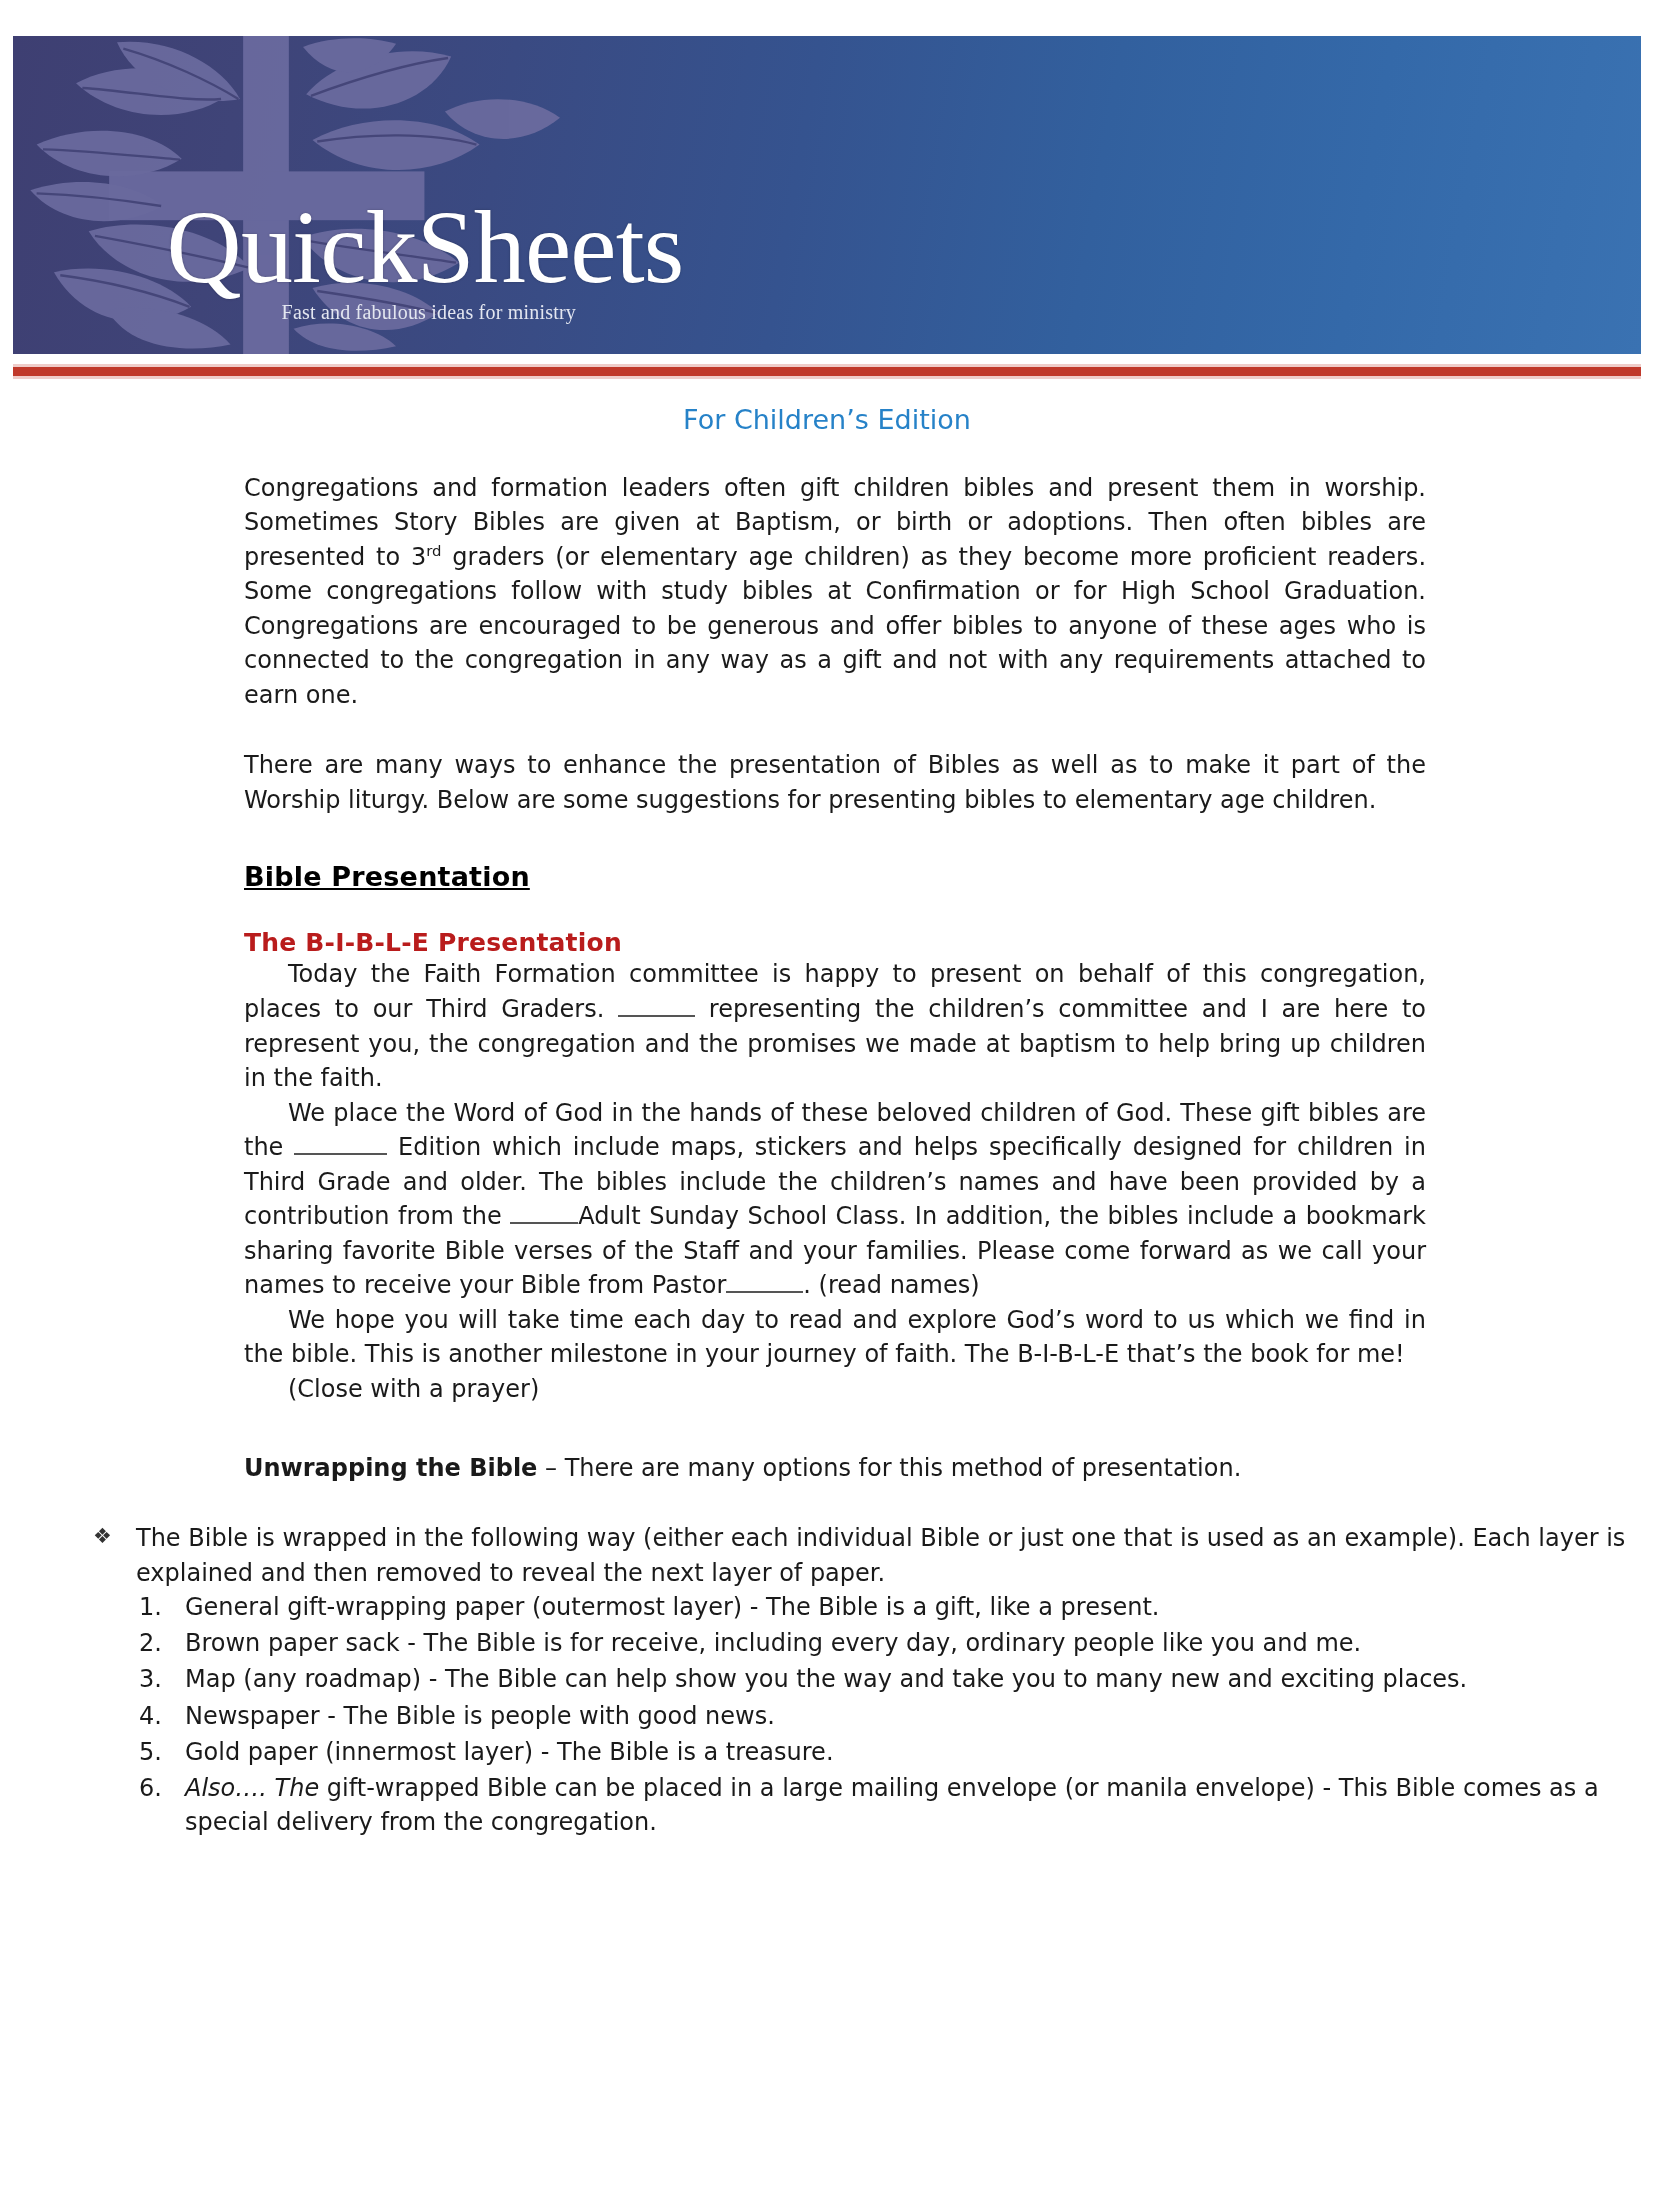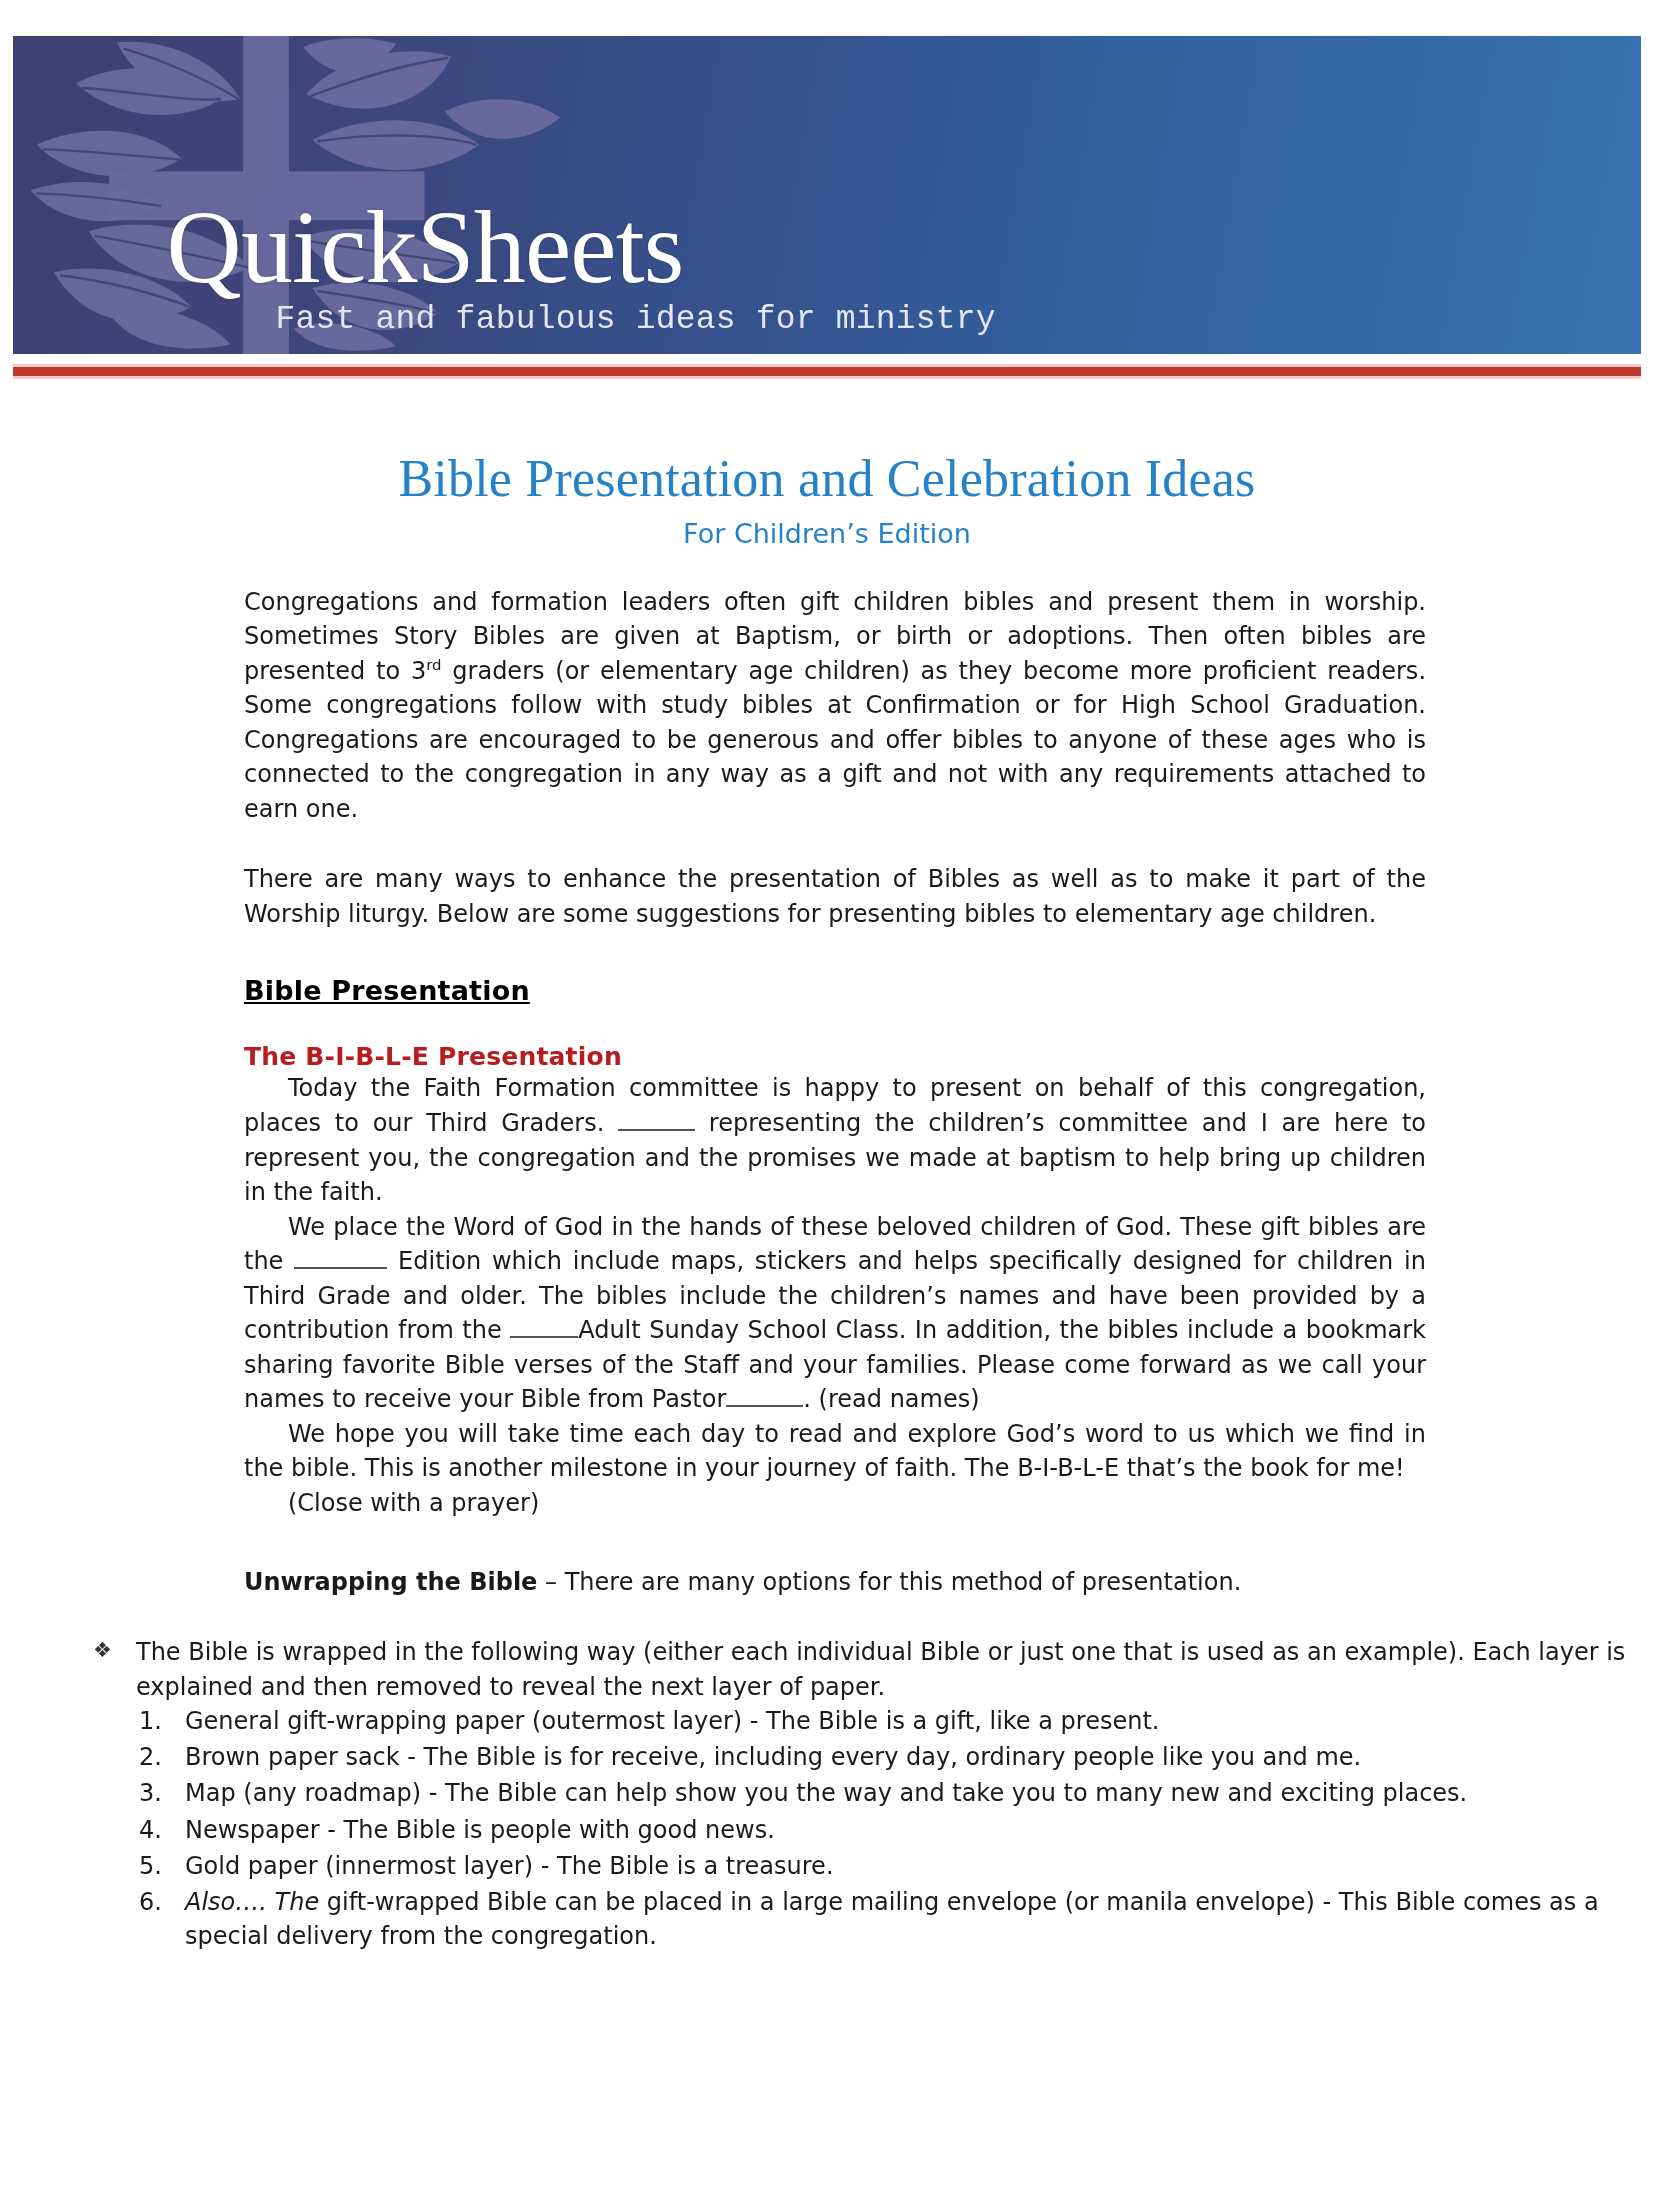--- a/index.html
+++ b/index.html
@@ -43,24 +43,24 @@
   .quicksheets {
     font-family: "Liberation Serif", "DejaVu Serif", serif;
     font-size: 104px;
     line-height: 1.0;
     color: #ffffff;
     letter-spacing: -0.8px;
     text-shadow: 0 0 2.4px rgba(0,0,0,0.25);
     margin: 0;
   }
   .tagline {
-    font-family: Liberation Mono, monospace;
-    font-size: 33px;
+    font-family: Liberation Serif, serif;
+    font-size: 20px;
     color: #e3e6f0;
-    margin: 2px;
+    margin: 8px;
     padding-left: 107px;
     margin-top: 1.6px;
     letter-spacing: 0.2px;
   }
 
   .ocf-block {
     position: absolute;
     right: 41px;
     top: 104px;
     display: flex;
@@ -277,21 +277,20 @@
     <div class="tagline">Fast and fabulous ideas for ministry</div>
   </div>
 
 </div>
 
 <div class="red-rule-soft"></div>
 <div class="red-rule"></div>
 
 <div class="page">
 
-  <h1 class="doc-title">Bible Presentation and Celebration Ideas</h1>
   <div class="doc-subtitle">For Children’s Edition</div>
 
   <div class="gap-md"></div>
 
   <div class="content">
 
     <p class="body-text para"><span>Congregations and formation leaders often gift children bibles and present them in worship. Sometimes Story Bibles are given at Baptism, or birth or adoptions. Then often bibles are presented to 3</span><sup class="ord">rd</sup><span> graders (or elementary age children) as they become more proficient readers. Some congregations follow with study bibles at Confirmation or for High School Graduation. Congregations are encouraged to be generous and offer bibles to anyone of these ages who is connected to the congregation in any way as a gift and not with any requirements attached to earn one.</span></p>
 
     <div class="gap-md"></div>
 

